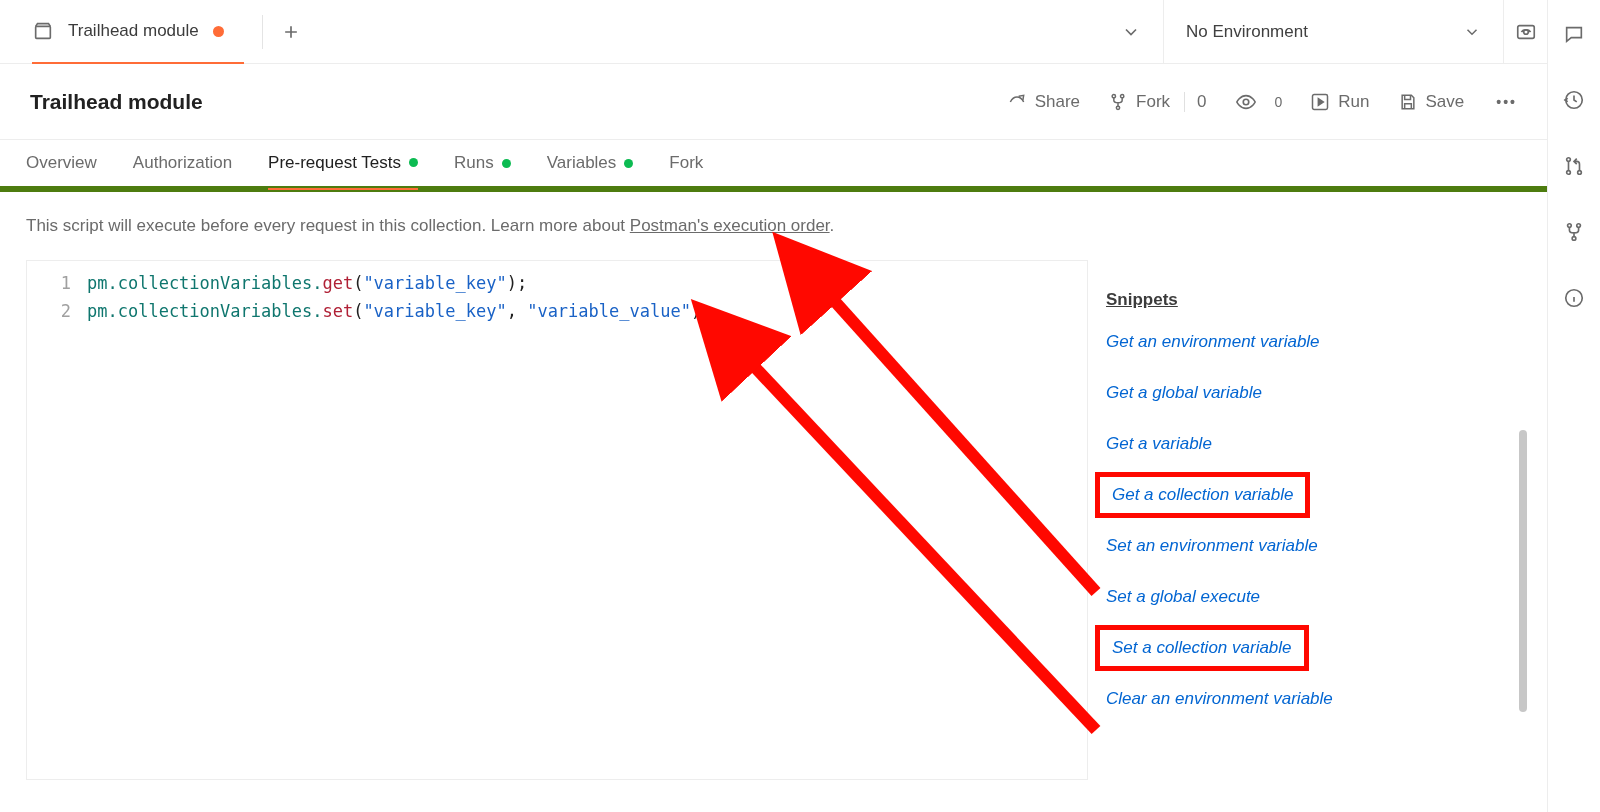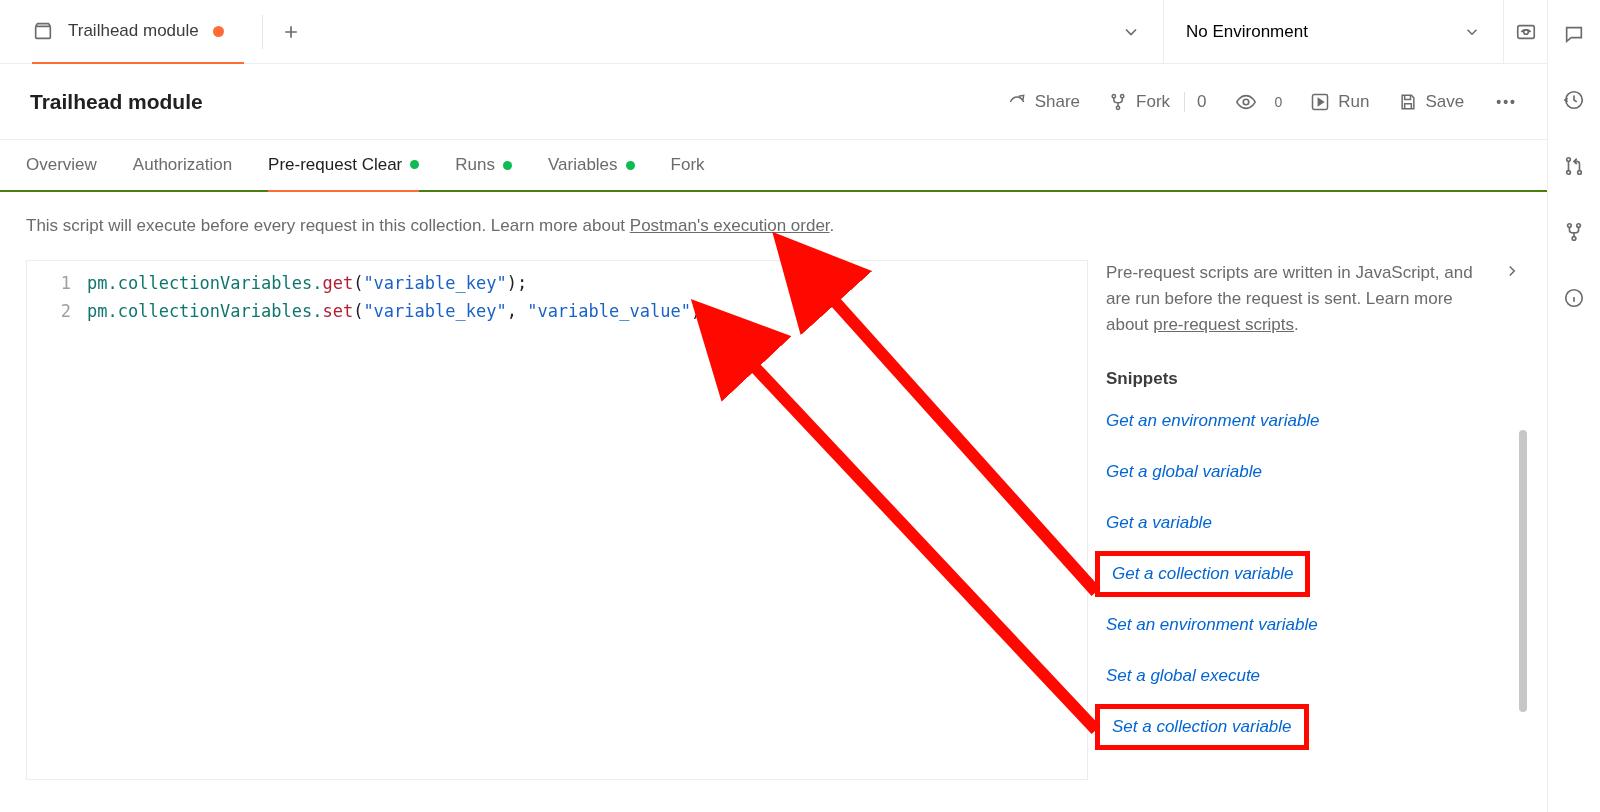--- a/index.html
+++ b/index.html
@@ -53,41 +53,41 @@
   .workspace-tab .tab-label { font-size: 17px; color:#3c3c3c; }
   .unsaved-dot { width: 11px; height: 11px; background: #ff6c37; border-radius: 50%; }
   .tab-divider { width: 1px; height: 34px; background: #e4e4e4; margin: 0 18px; }
   .add-tab { color:#6b6b6b; cursor:pointer; font-size:22px; }
   .tabs-spacer { flex: 1; }
   .tabs-chevron { color:#6b6b6b; margin-right: 22px; cursor:pointer; }
   .env-selector {
     display:flex; align-items:center; justify-content:space-between;
     width: 340px; height: 64px; padding: 0 22px;
     border-left: 1px solid #ededed;
-    font-size: 17px; color:#000000;
+    font-size: 17px; color:#404040;
   }
   .env-eye { width: 44px; height:64px; display:flex; align-items:center; justify-content:center; border-left:1px solid #ededed; color:#6b6b6b; cursor:pointer; }
   
   .title-row {
     display: flex; align-items: center;
     height: 76px;
     padding: 0 30px;
     border-bottom: 1px solid #ededed;
   }
   .collection-title { font-size: 21px; font-weight: 600; color:#212121; }
   .title-spacer { flex:1; }
   .action-btn { display:flex; align-items:center; gap:8px; color:#6b6b6b; font-size:17px; cursor:pointer; margin-left: 28px; text-align: center; }
   .action-btn .count { color:#6b6b6b; padding-left:12px; border-left:1px solid #e0e0e0; margin-left:6px; }
   .action-icongrp { display:flex; align-items:center; color:#6b6b6b; margin-left: 28px; gap:14px; }
   .more-btn { margin-left: 32px; color:#6b6b6b; cursor:pointer; letter-spacing: 2px; font-weight:700; }
   
   .subtabs {
     display:flex; align-items:center; gap: 36px;
     height: 52px; padding: 0 26px;
-    border-bottom: 2px solid #4d7c0f;
+    border-bottom: 6px solid #4d7c0f;
   }
   .subtab { font-size:17px; color:#6b6b6b; cursor:pointer; height:52px; display:flex; align-items:center; gap:8px; }
   .subtab.active { color:#212121; font-weight:500; border-bottom:2px solid #ff6c37; margin-bottom:-1px; }
   .green-dot { width:9px; height:9px; background:#0cbb52; border-radius:50%; display:inline-block; }
   
   .body {
     flex:1; display:flex; flex-direction:column; padding: 22px 26px 0 26px;
     min-height:0;
   }
   .description { font-size:17px; color:#6b6b6b; line-height:1.4; }
@@ -113,21 +113,21 @@
   .code-caret { display:inline-block; width:14px; height:4px; background:#212121; vertical-align:bottom; margin-left:2px; margin-bottom:3px; }
 
   .side-panel {
     flex:1; padding: 0 0 0 18px; display:flex; flex-direction:column;
     position:relative;
   }
   .side-head { display:flex; align-items:flex-start; gap:12px; }
   .side-desc { font-size:17px; color:#6b6b6b; line-height:1.55; flex:1; }
   .side-desc a { color:#6b6b6b; text-decoration: underline; }
   .side-chevron { color:#6b6b6b; cursor:pointer; margin-top:2px; }
-  .snippets-title { font-size:17px; font-weight:600; color:#3c3c3c; margin-top:30px; }
+  .snippets-title { font-size:17px; font-weight:600; color:#3c3c3c; margin-top:30px;text-decoration:underline; }
   .snippet-list { margin-top:20px; display:flex; flex-direction:column; gap:27px;font-style:italic; }
   .snippet-item { font-size:17px; color:#0265d2; cursor:pointer; align-self:flex-start; padding:2px 0; }
   .snippet-item.boxed { outline:5px solid #ff0800; outline-offset:6px; padding: 2px 6px; }
   .vscroll { position:absolute; right:-6px; top:170px; bottom:100px; width:8px; background:#c7c7c7; border-radius:4px; }
 
   
   .arrow-layer { position:absolute; left:0; top:0; width:1547px; height:812px; pointer-events:none; }
 
   svg { display:block; }
 </style>
@@ -219,21 +219,21 @@
   </div>
 
   <div class="subtabs">
     <div class="subtab">
         <span>Overview</span>
       </div>
     <div class="subtab">
         <span>Authorization</span>
       </div>
     <div class="subtab active">
-        <span>Pre-request Clear</span>
+        <span>Pre-request Tests</span>
         <span class="green-dot"></span>
       </div>
     <div class="subtab">
         <span>Runs</span>
         <span class="green-dot"></span>
       </div>
     <div class="subtab">
         <span>Variables</span>
         <span class="green-dot"></span>
       </div>
@@ -253,39 +253,30 @@
           <div class="ln">1</div>
           <div class="ln">2</div>
         </div>
         <div class="code-lines">
           <div class="line"><span class="tkn-obj">pm.collectionVariables.</span><span class="tkn-method">get</span><span class="tkn-punc">(</span><span class="tkn-str">"variable_key"</span><span class="tkn-punc">);</span></div>
           <div class="line"><span class="tkn-obj">pm.collectionVariables.</span><span class="tkn-method">set</span><span class="tkn-punc">(</span><span class="tkn-str">"variable_key"</span><span class="tkn-punc">, </span><span class="tkn-str">"variable_value"</span><span class="tkn-punc">);</span><span class="code-caret"></span></div>
         </div>
       </div>
 
       <div class="side-panel">
-        <div class="side-head">
-          <div class="side-desc">
-            <span>Pre-request scripts are written in JavaScript, and are run before the request is sent. Learn more about </span><a href="#">pre-request scripts</a><span>.</span>
-          </div>
-          <span class="side-chevron">
-            <svg viewBox="0 0 24 24" width="18" height="18" fill="none" stroke="currentColor" stroke-width="2">
-                <path d="M9 6l6 6-6 6"></path>
-              </svg>
-          </span>
-        </div>
         <div class="snippets-title">Snippets</div>
         <div class="snippet-list">
           <div class="snippet-item">Get an environment variable</div>
           <div class="snippet-item">Get a global variable</div>
           <div class="snippet-item">Get a variable</div>
           <div class="snippet-item boxed">Get a collection variable</div>
           <div class="snippet-item">Set an environment variable</div>
           <div class="snippet-item">Set a global execute</div>
           <div class="snippet-item boxed">Set a collection variable</div>
+          <div class="snippet-item">Clear an environment variable</div>
         </div>
         <div class="vscroll"></div>
       </div>
     </div>
   </div>
 </div>
 
 <div class="right-rail">
   <div class="rail-icon">
     <svg viewBox="0 0 24 24" width="22" height="22" fill="none" stroke="currentColor" stroke-width="1.8">

